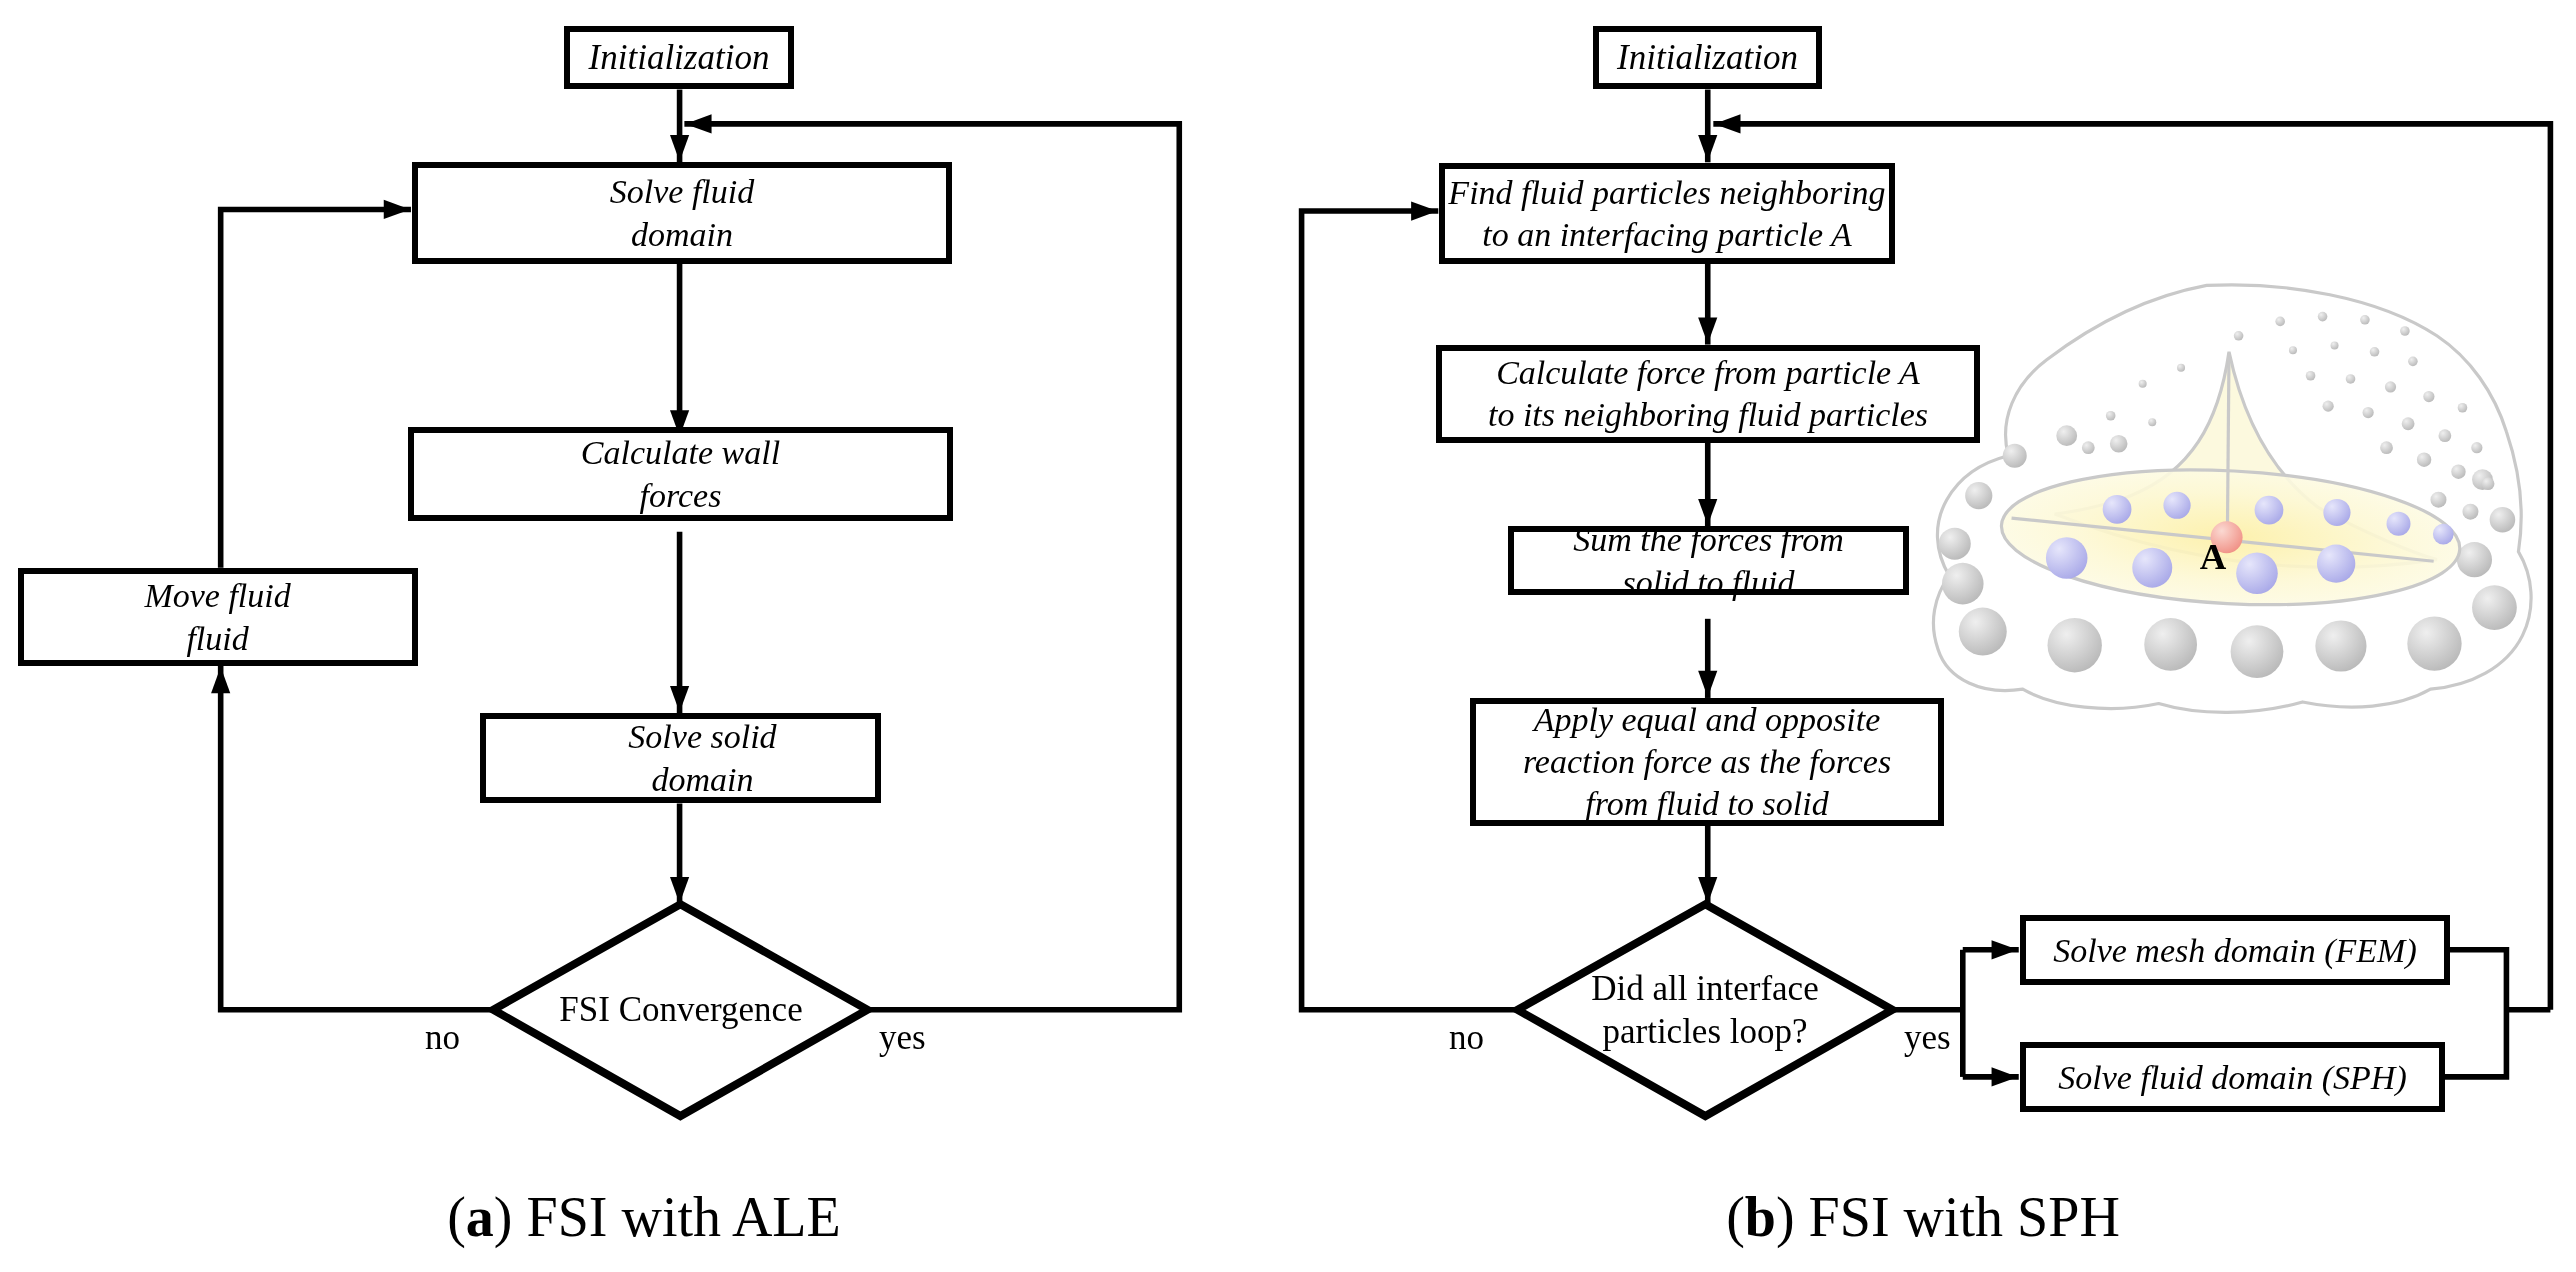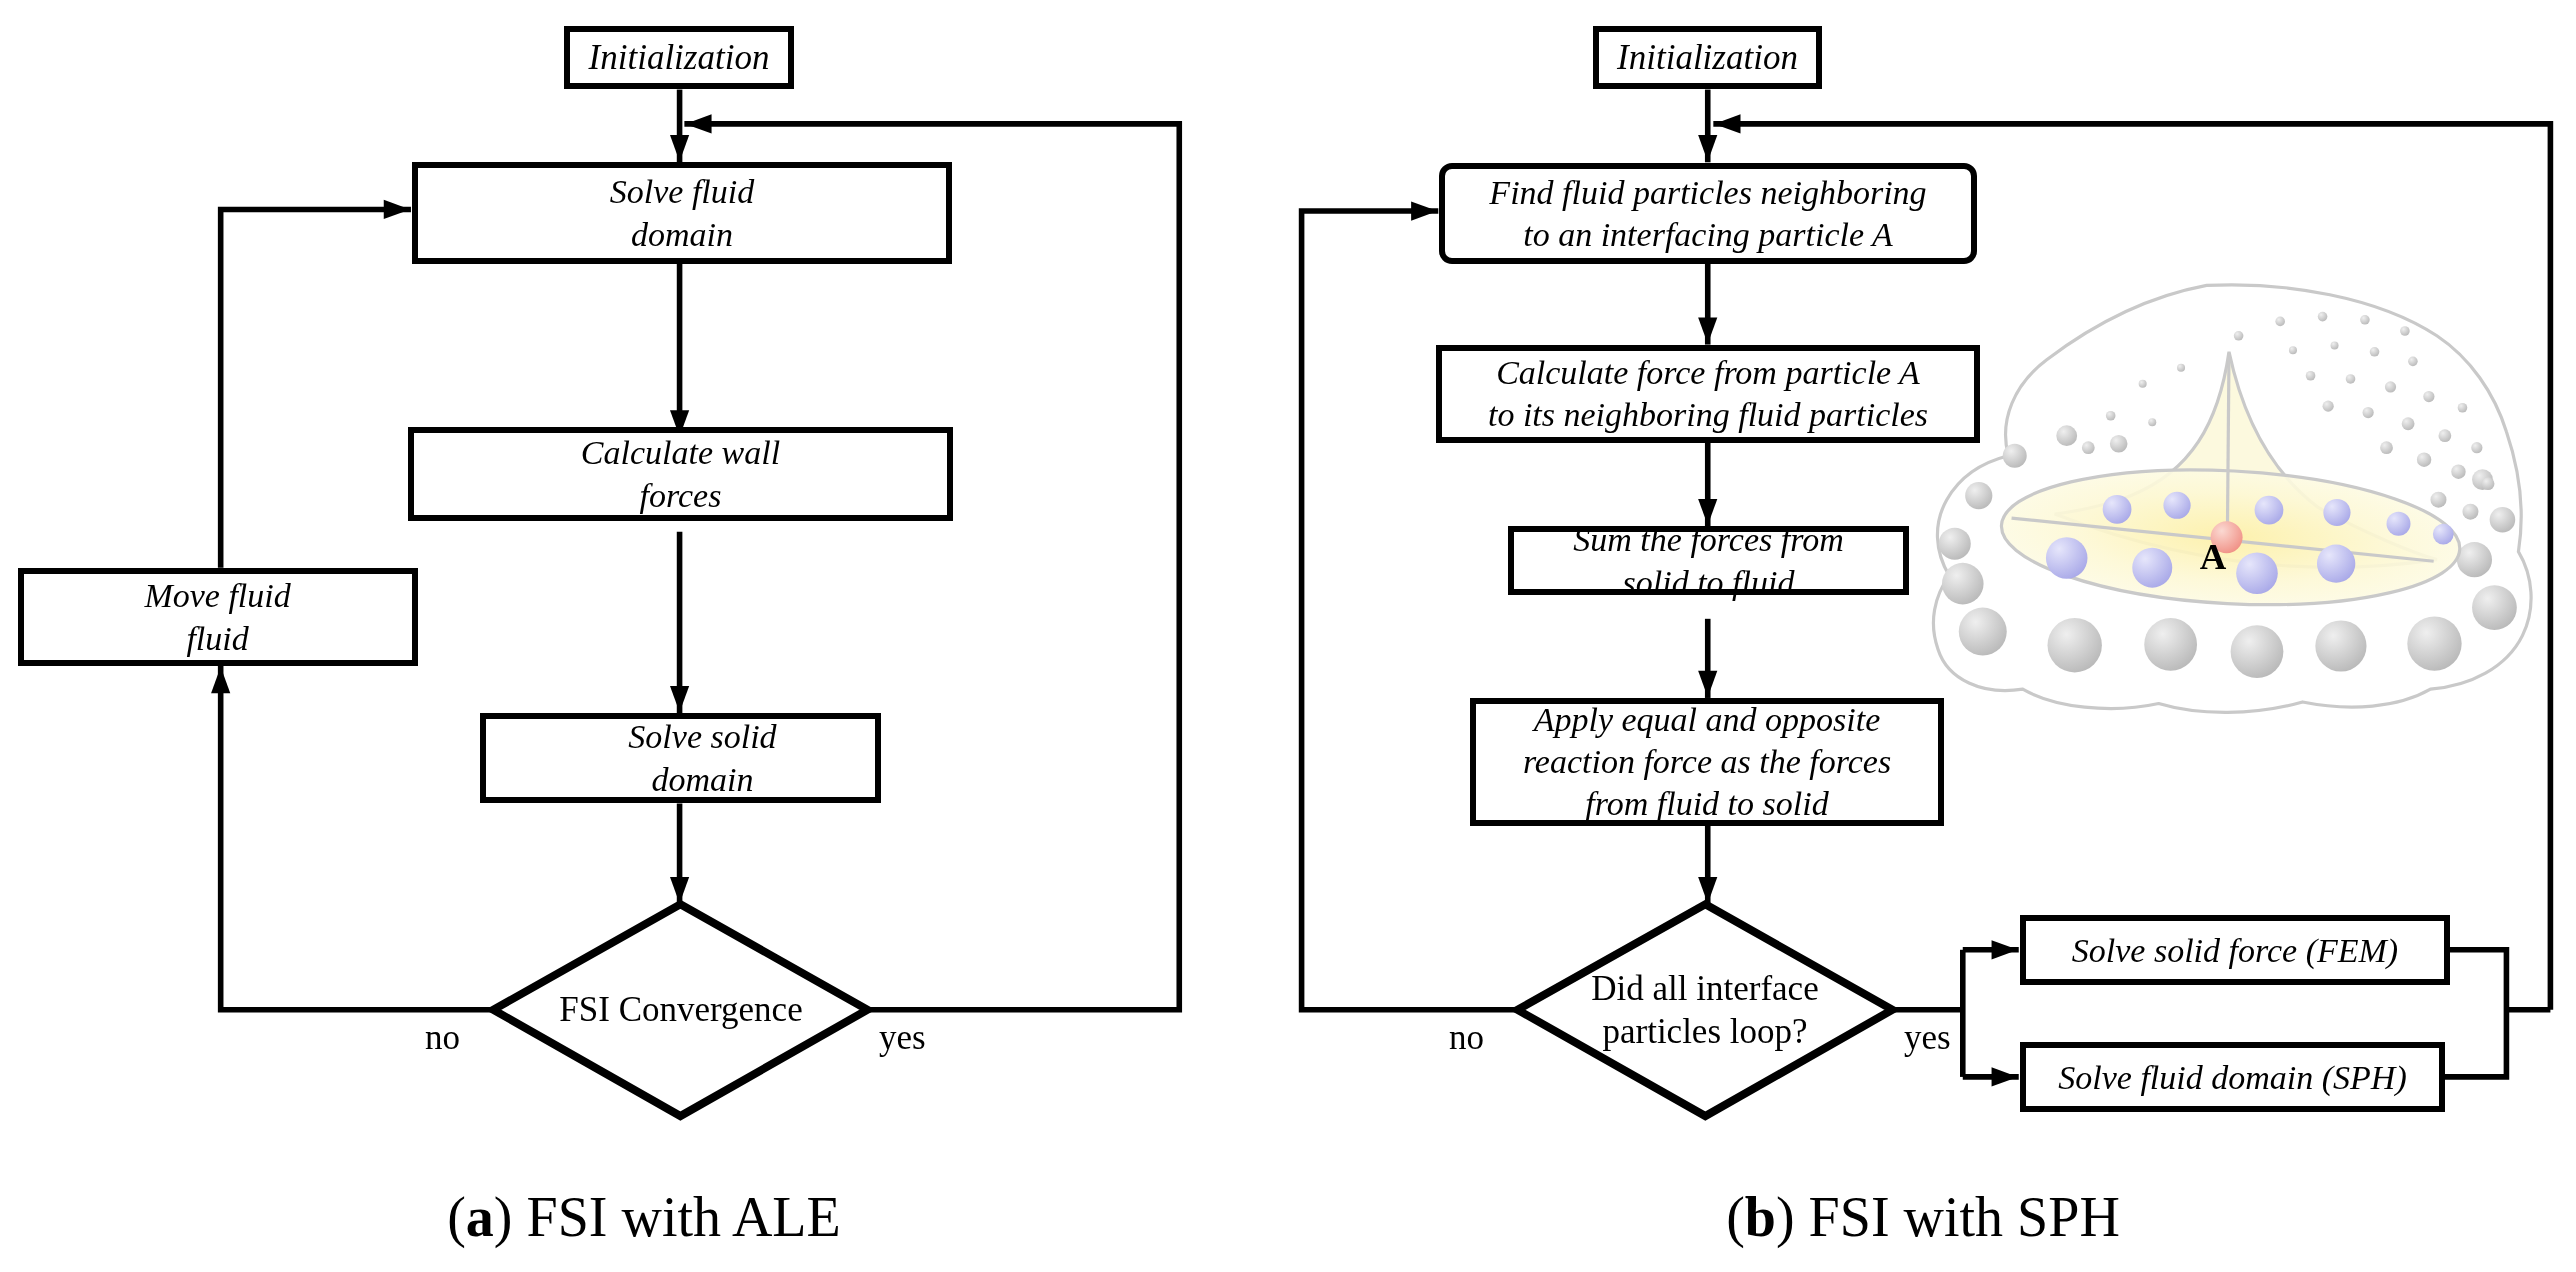--- a/index.html
+++ b/index.html
@@ -183,21 +183,21 @@
   </div>
   <div class="edge-label r" style="left:372px;top:1017px;width:88px;">no</div>
   <div class="edge-label l" style="left:879px;top:1017px;width:104px;">yes</div>
   <div class="caption" style="left:244px;top:1185px;">
     <span>(</span><b>a</b><span>) FSI with ALE</span>
   </div>
 
   <div class="node" style="left:1593px;top:26px;width:229px;height:63px;font-size:35px;">
     <div>Initialization</div>
   </div>
-  <div class="node small" style="left:1439px;top:163px;width:538px;height:101px;border-radius:13px;">
+  <div class="node small" style="left:1439px;top:163px;width:456px;height:101px;">
     <div>Find fluid particles neighboring</div>
     <div>to an interfacing particle A</div>
   </div>
   <div class="node small" style="left:1436px;top:345px;width:544px;height:98px;">
     <div>Calculate force from particle A</div>
     <div>to its neighboring fluid particles</div>
   </div>
   <div class="node" style="left:1508px;top:526px;width:401px;height:69px;">
     <div>Sum the forces from</div>
     <div>solid to fluid</div>
@@ -205,21 +205,21 @@
   <div class="node small" style="left:1470px;top:698px;width:474px;height:128px;">
     <div>Apply equal and opposite</div>
     <div>reaction force as the forces</div>
     <div>from fluid to solid</div>
   </div>
   <div class="dtext" style="left:1545px;top:963px;width:320px;height:93px;">
     <div>Did all interface</div>
     <div>particles loop?</div>
   </div>
   <div class="node" style="left:2020px;top:915px;width:430px;height:70px;">
-    <div>Solve solid force (FEM)</div>
+    <div>Solve mesh domain (FEM)</div>
   </div>
   <div class="node" style="left:2020px;top:1042px;width:425px;height:70px;">
     <div>Solve fluid domain (SPH)</div>
   </div>
   <div class="edge-label r" style="left:1396px;top:1017px;width:88px;">no</div>
   <div class="edge-label l" style="left:1904px;top:1017px;width:104px;">yes</div>
   <div class="caption" style="left:1523px;top:1185px;">
     <span>(</span><b>b</b><span>) FSI with SPH</span>
   </div>
 

